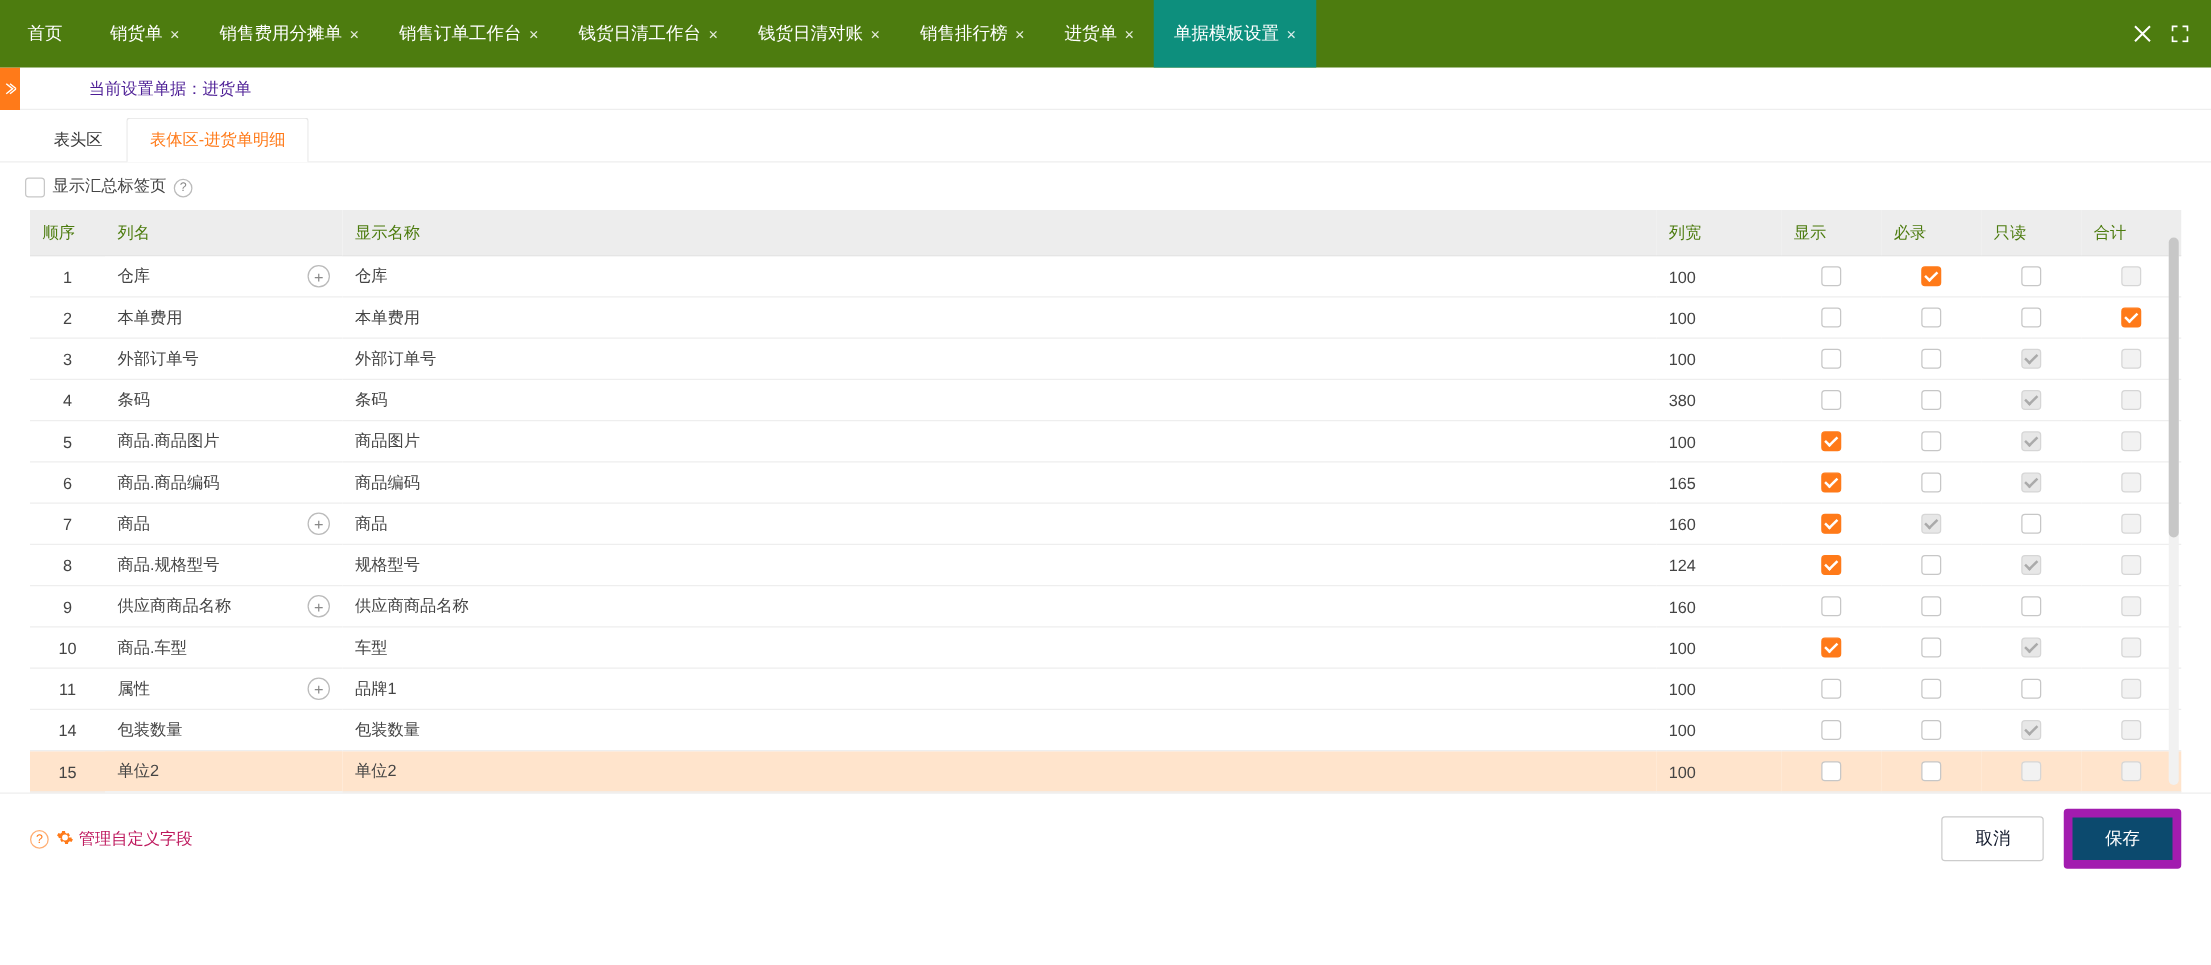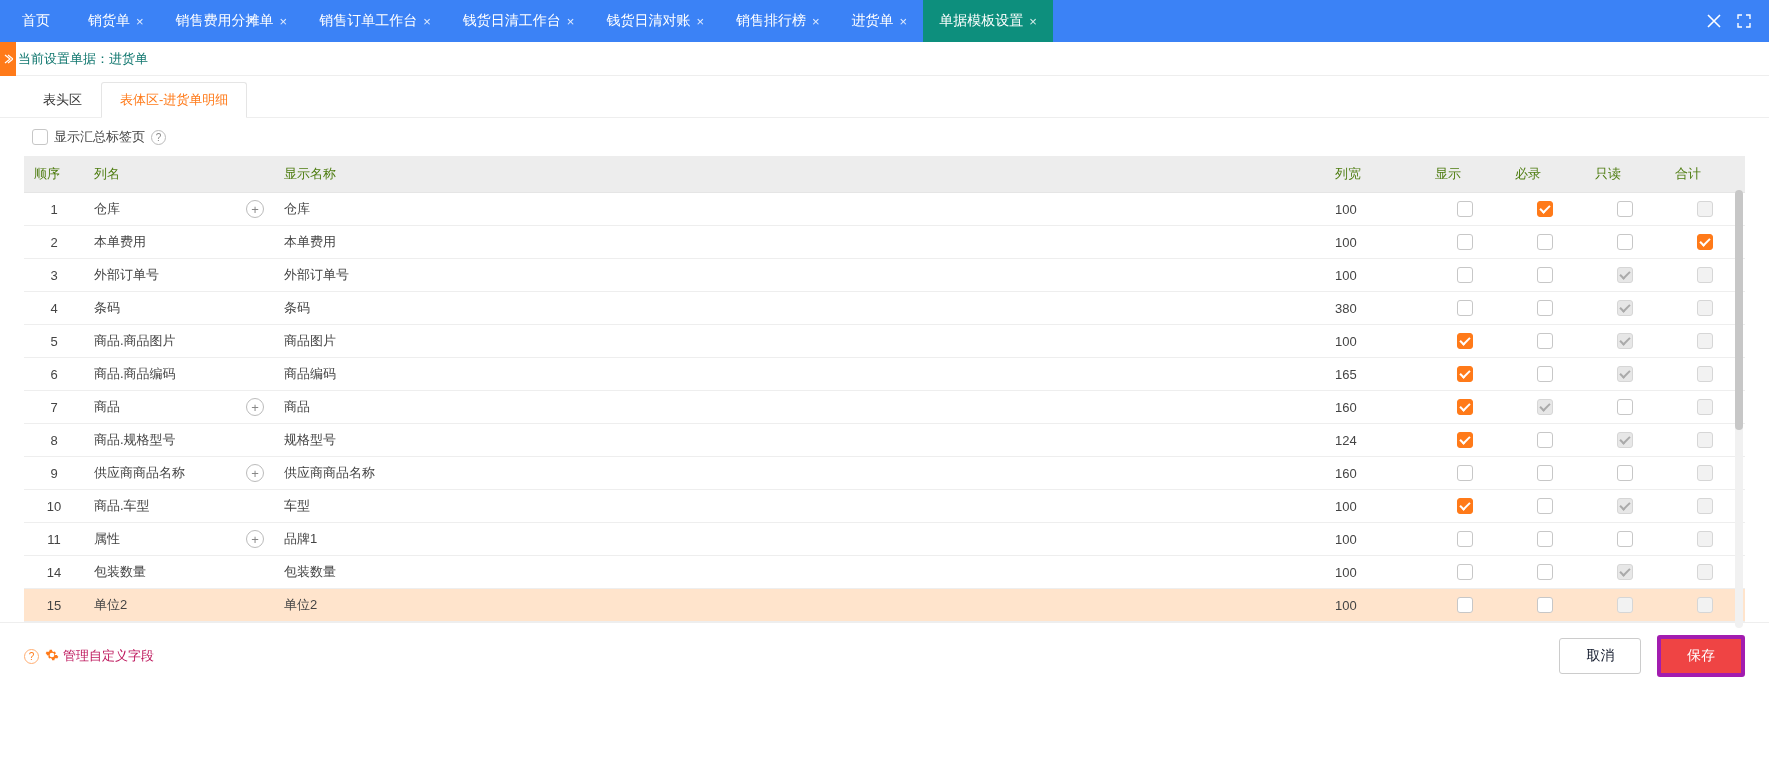--- a/index.html
+++ b/index.html
@@ -1,38 +1,38 @@
 <!DOCTYPE html>
 <html><head>
 <meta charset="utf-8">
 <style>
 * { margin:0; padding:0; box-sizing:border-box; font-family:"Microsoft YaHei","PingFang SC",Arial,sans-serif; }
 body { background:#fff; font-size:13px; color:#333; width:1769px; }
 
 
-.topbar { background:#3b82f6; height:42px; display:flex; align-items:stretch; color:#fff; position:relative; }
+.topbar { background:#4d7c0f; height:54px; display:flex; align-items:stretch; color:#fff; position:relative; }
 .topbar .tab { display:flex; align-items:center; padding:0 16px; cursor:pointer; font-size:14px; white-space:nowrap; }
 .topbar .tab.home { padding:0 22px; }
 .topbar .tab .x { margin-left:6px; font-size:13px; opacity:.85; }
 .topbar .tab.active { background:#0d8f7d; }
 .topbar .right-icons { position:absolute; right:0; top:0; height:100%; display:flex; align-items:center; padding-right:10px; }
 .topbar .ricon { width:30px; height:30px; display:flex; align-items:center; justify-content:center; cursor:pointer; }
 
 
 .crumb { height:34px; display:flex; align-items:center; border-bottom:1px solid #eee; }
 .crumb .expand { width:16px; height:34px; background:#ff7a19; display:flex; align-items:center; justify-content:center; color:#fff; cursor:pointer; }
-.crumb .txt { padding-left:2px; font-size:13px; color:#0f766e; }
+.crumb .txt { padding-left:14px; font-size:13px; color:#4c1d95;margin-left:41px; }
 
 
 .subtabs { display:flex; padding:6px 24px 0 24px; border-bottom:1px solid #eee; }
 .subtabs .stab { padding:8px 18px; border:1px solid transparent; border-bottom:none; cursor:pointer; color:#333; font-size:13px; }
 .subtabs .stab.active { border-color:#e5e5e5; border-bottom:1px solid #fff; margin-bottom:-1px; color:#ff7a19; background:#fff; border-radius:3px 3px 0 0; }
 
 
-.optrow { padding:10px 32px; display:flex; align-items:center; color:#444; }
+.optrow { padding:10px 20px; display:flex; align-items:flex-end; color:#444; }
 .optrow .help { margin-left:6px; width:15px; height:15px; border:1px solid #bbb; border-radius:50%; display:inline-flex; align-items:center; justify-content:center; font-size:10px; color:#888; cursor:pointer; }
 .optrow input[type=checkbox] { margin-right:6px; }
 
 
 .grid-wrap { padding:0 24px 0 24px; }
 .grid { width:100%; border-collapse:collapse; }
 .grid th { background:#ededed; text-align:left; font-weight:normal; color:#4d7c0f; padding:9px 10px; border-bottom:1px solid #e5e5e5; font-size:13px; }
 .grid td { padding:7px 10px; border-bottom:1px solid #eee; font-size:13px; color:#444; vertical-align:middle; }
 .grid tr.sel td { background:#ffe4cc; }
 .colseq { width:60px; text-align:center; }
@@ -55,21 +55,21 @@
 .scroll-stub { position:absolute; right:26px; top:190px; width:8px; height:438px; background:#f1f1f1; border-radius:4px; }
 .scroll-stub .thumb { width:8px; height:240px; background:#c7c7c7; border-radius:4px; }
 
 
 .footer { border-top:1px solid #eee; padding:12px 24px; display:flex; align-items:center; justify-content:space-between; }
 .footer .left { display:flex; align-items:center; color:#ff7a19; font-size:13px; }
 .footer .left .help2 { width:15px; height:15px; border:1px solid #ffae73; border-radius:50%; display:inline-flex; align-items:center; justify-content:center; font-size:10px; color:#ff7a19; margin-right:6px; }
 .footer .left .gear { margin-right:4px; }
 .footer .btn { padding:8px 26px; border-radius:3px; font-size:14px; cursor:pointer; margin-left:12px; }
 .footer .btn.cancel { background:#fff; border:1px solid #ccc; color:#0f172a; }
-.footer .btn.save { background:#ef4444; border:4px solid #a21caf; color:#fff; }
+.footer .btn.save { background:#0c4a6e; border:7px solid #a21caf; color:#fff; }
 
 .page { position:relative; }
 </style>
 </head>
 <body>
 
 <div class="page">
 
   <div class="topbar" id="topbar">
     <div class="tab home">

